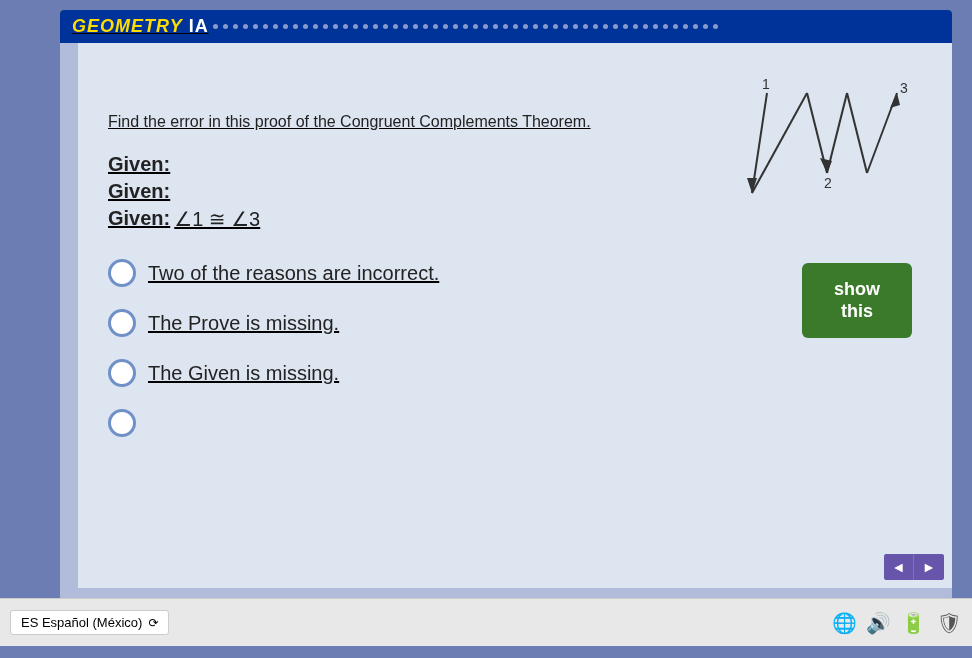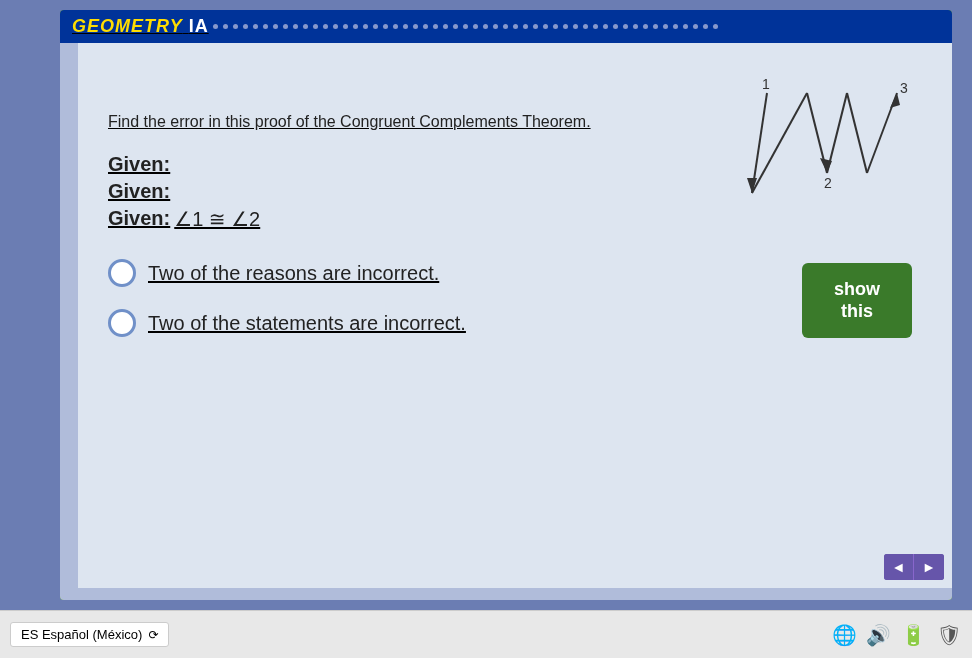--- a/index.html
+++ b/index.html
@@ -9,21 +9,21 @@
       height: 658px;
       background: #6b7db3;
       font-family: Arial, sans-serif;
       overflow: hidden;
       position: relative;
     }
 
     
     .taskbar {
       position: absolute;
-      bottom: 0;
+      bottom: 12px;
       left: 0;
       width: 100%;
       height: 48px;
       background: #e8e8e8;
       display: flex;
       align-items: center;
       padding: 0 10px;
       gap: 8px;
       border-top: 1px solid #ccc;
       z-index: 10;
@@ -306,32 +306,39 @@
 
       <div class="givens">
         <div class="given-line">
           <strong>Given:</strong>
         </div>
         <div class="given-line">
           <strong>Given:</strong>
         </div>
         <div class="given-line">
           <strong>Given:</strong>
-          <span>∠1 ≅ ∠2</span>
+          <span>∠1 ≅ ∠3</span>
         </div>
       </div>
 
       <div class="choices">
         <div class="choice-item">
           <div class="radio-circle"></div>
           <span class="choice-label">Two of the reasons are incorrect.</span>
         </div>
         <div class="choice-item">
           <div class="radio-circle"></div>
-          <span class="choice-label">Two of the statements are incorrect.</span>
+          <span class="choice-label">The Prove is missing.</span>
+        </div>
+        <div class="choice-item">
+          <div class="radio-circle"></div>
+          <span class="choice-label">The Given is missing.</span>
+        </div>
+        <div class="choice-item">
+          <div class="radio-circle"></div>
         </div>
       </div>
 
       <div class="diagram">
         <svg width="200" height="170" viewBox="0 0 200 170">
 
           <line x1="55" y1="20" x2="40" y2="120" stroke="#333" stroke-width="2"></line>
           <line x1="40" y1="120" x2="95" y2="20" stroke="#333" stroke-width="2"></line>
 
           <polygon points="40,120 35,105 45,105" fill="#333"></polygon>

